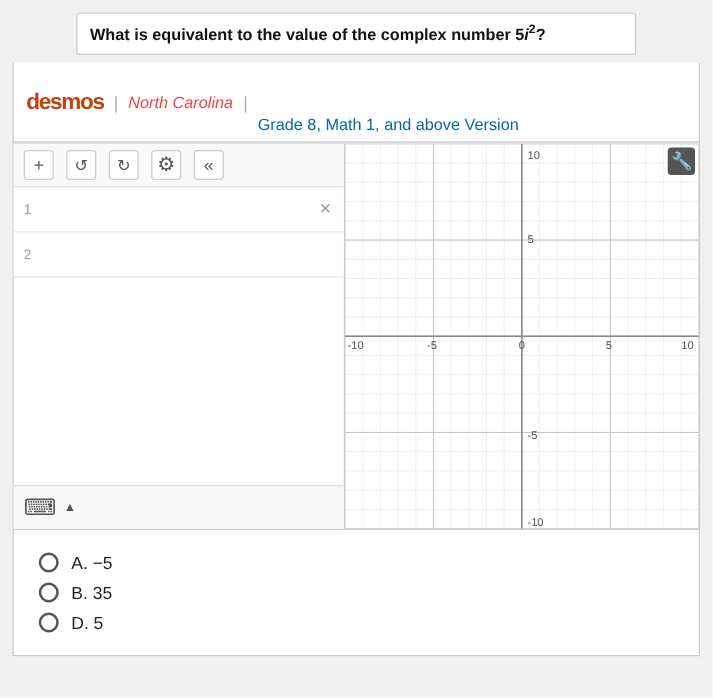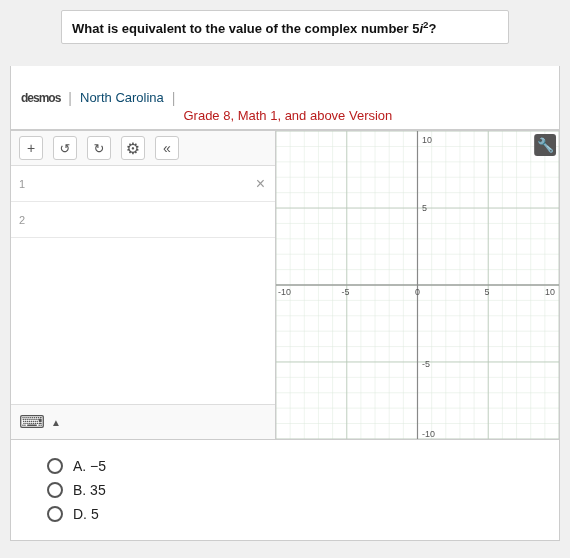--- a/index.html
+++ b/index.html
@@ -12,55 +12,56 @@
       flex-direction: column;
       align-items: center;
       padding: 10px;
     }
     .question-area {
       width: 448px;
       background: white;
       border: 1px solid #ccc;
       border-radius: 2px;
       padding: 8px 10px 6px 10px;
-      margin-bottom: 22px;
+      margin-bottom: 6px;
     }
     .question-text {
       font-size: 13px;
       font-weight: bold;
       color: #111;
       margin-bottom: 0;
     }
     .desmos-header {
       width: 550px;
       background: white;
       border: 1px solid #ccc;
       border-top: none;
       display: flex;
       align-items: center;
       padding: 6px 10px;
       gap: 8px;
     }
     .desmos-logo {
-      font-size: 12px;
+      font-size: 18px;
       font-weight: bold;
-      color: #404040;
+      color: #c2410c;
       letter-spacing: -1px;
     }
     .separator {
       color: #aaa;
       font-size: 14px;
     }
     .header-region {
       font-size: 13px;
-      color: #0c4a6e;
+      color: #ef4444;
+      font-style: italic;
     }
     .header-grade {
       font-size: 13px;
-      color: #b91c1c;
+      color: #0369a1;
       margin-top: 36px;
     }
 
     .desmos-container {
       width: 550px;
       background: white;
       border: 1px solid #ccc;
       display: flex;
       flex-direction: row;
     }
@@ -162,21 +163,21 @@
     .answer-section {
       width: 550px;
       background: white;
       border: 1px solid #ccc;
       border-top: none;
       padding: 10px 20px 10px 20px;
     }
     .answer-choice {
       display: flex;
       align-items: center;
-      margin: 8px 16px;
+      margin: 8px 0;
       gap: 10px;
       cursor: pointer;
     }
     .radio-circle {
       width: 16px;
       height: 16px;
       border-radius: 50%;
       border: 2px solid #555;
       background: white;
       flex-shrink: 0;

